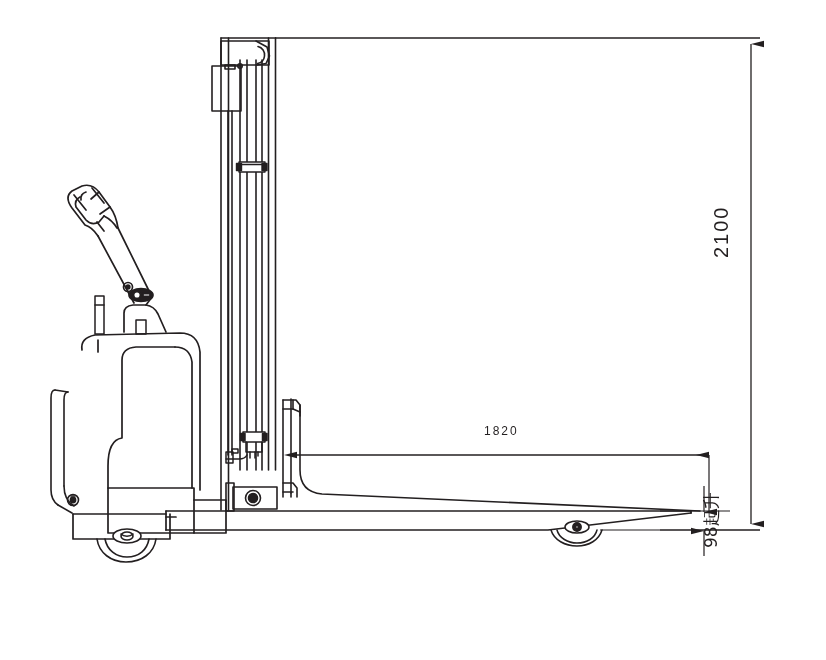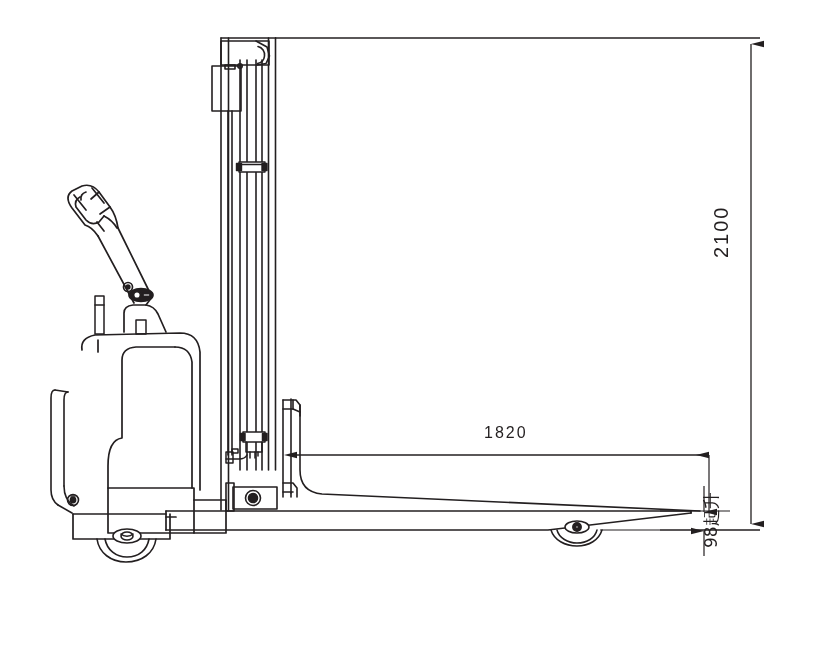--- a/index.html
+++ b/index.html
@@ -30,21 +30,21 @@
   }
   #dim-2100-label{
     left:710px; top:258px;
     font-size:20px;
     transform:rotate(-90deg);
     transform-origin:left top;
     letter-spacing:2px;
   }
   #dim-1820-label{
     left:484px; top:424px;
-    font-size:16px;
+    font-size:12px;
     letter-spacing:2px;
   }
   #dim-98-label{
     left:700px; top:548px;
     font-size:17px;
     transform:rotate(-90deg);
     transform-origin:left top;
     letter-spacing:0px;
     font-family:"DejaVu Sans", sans-serif;
   }

